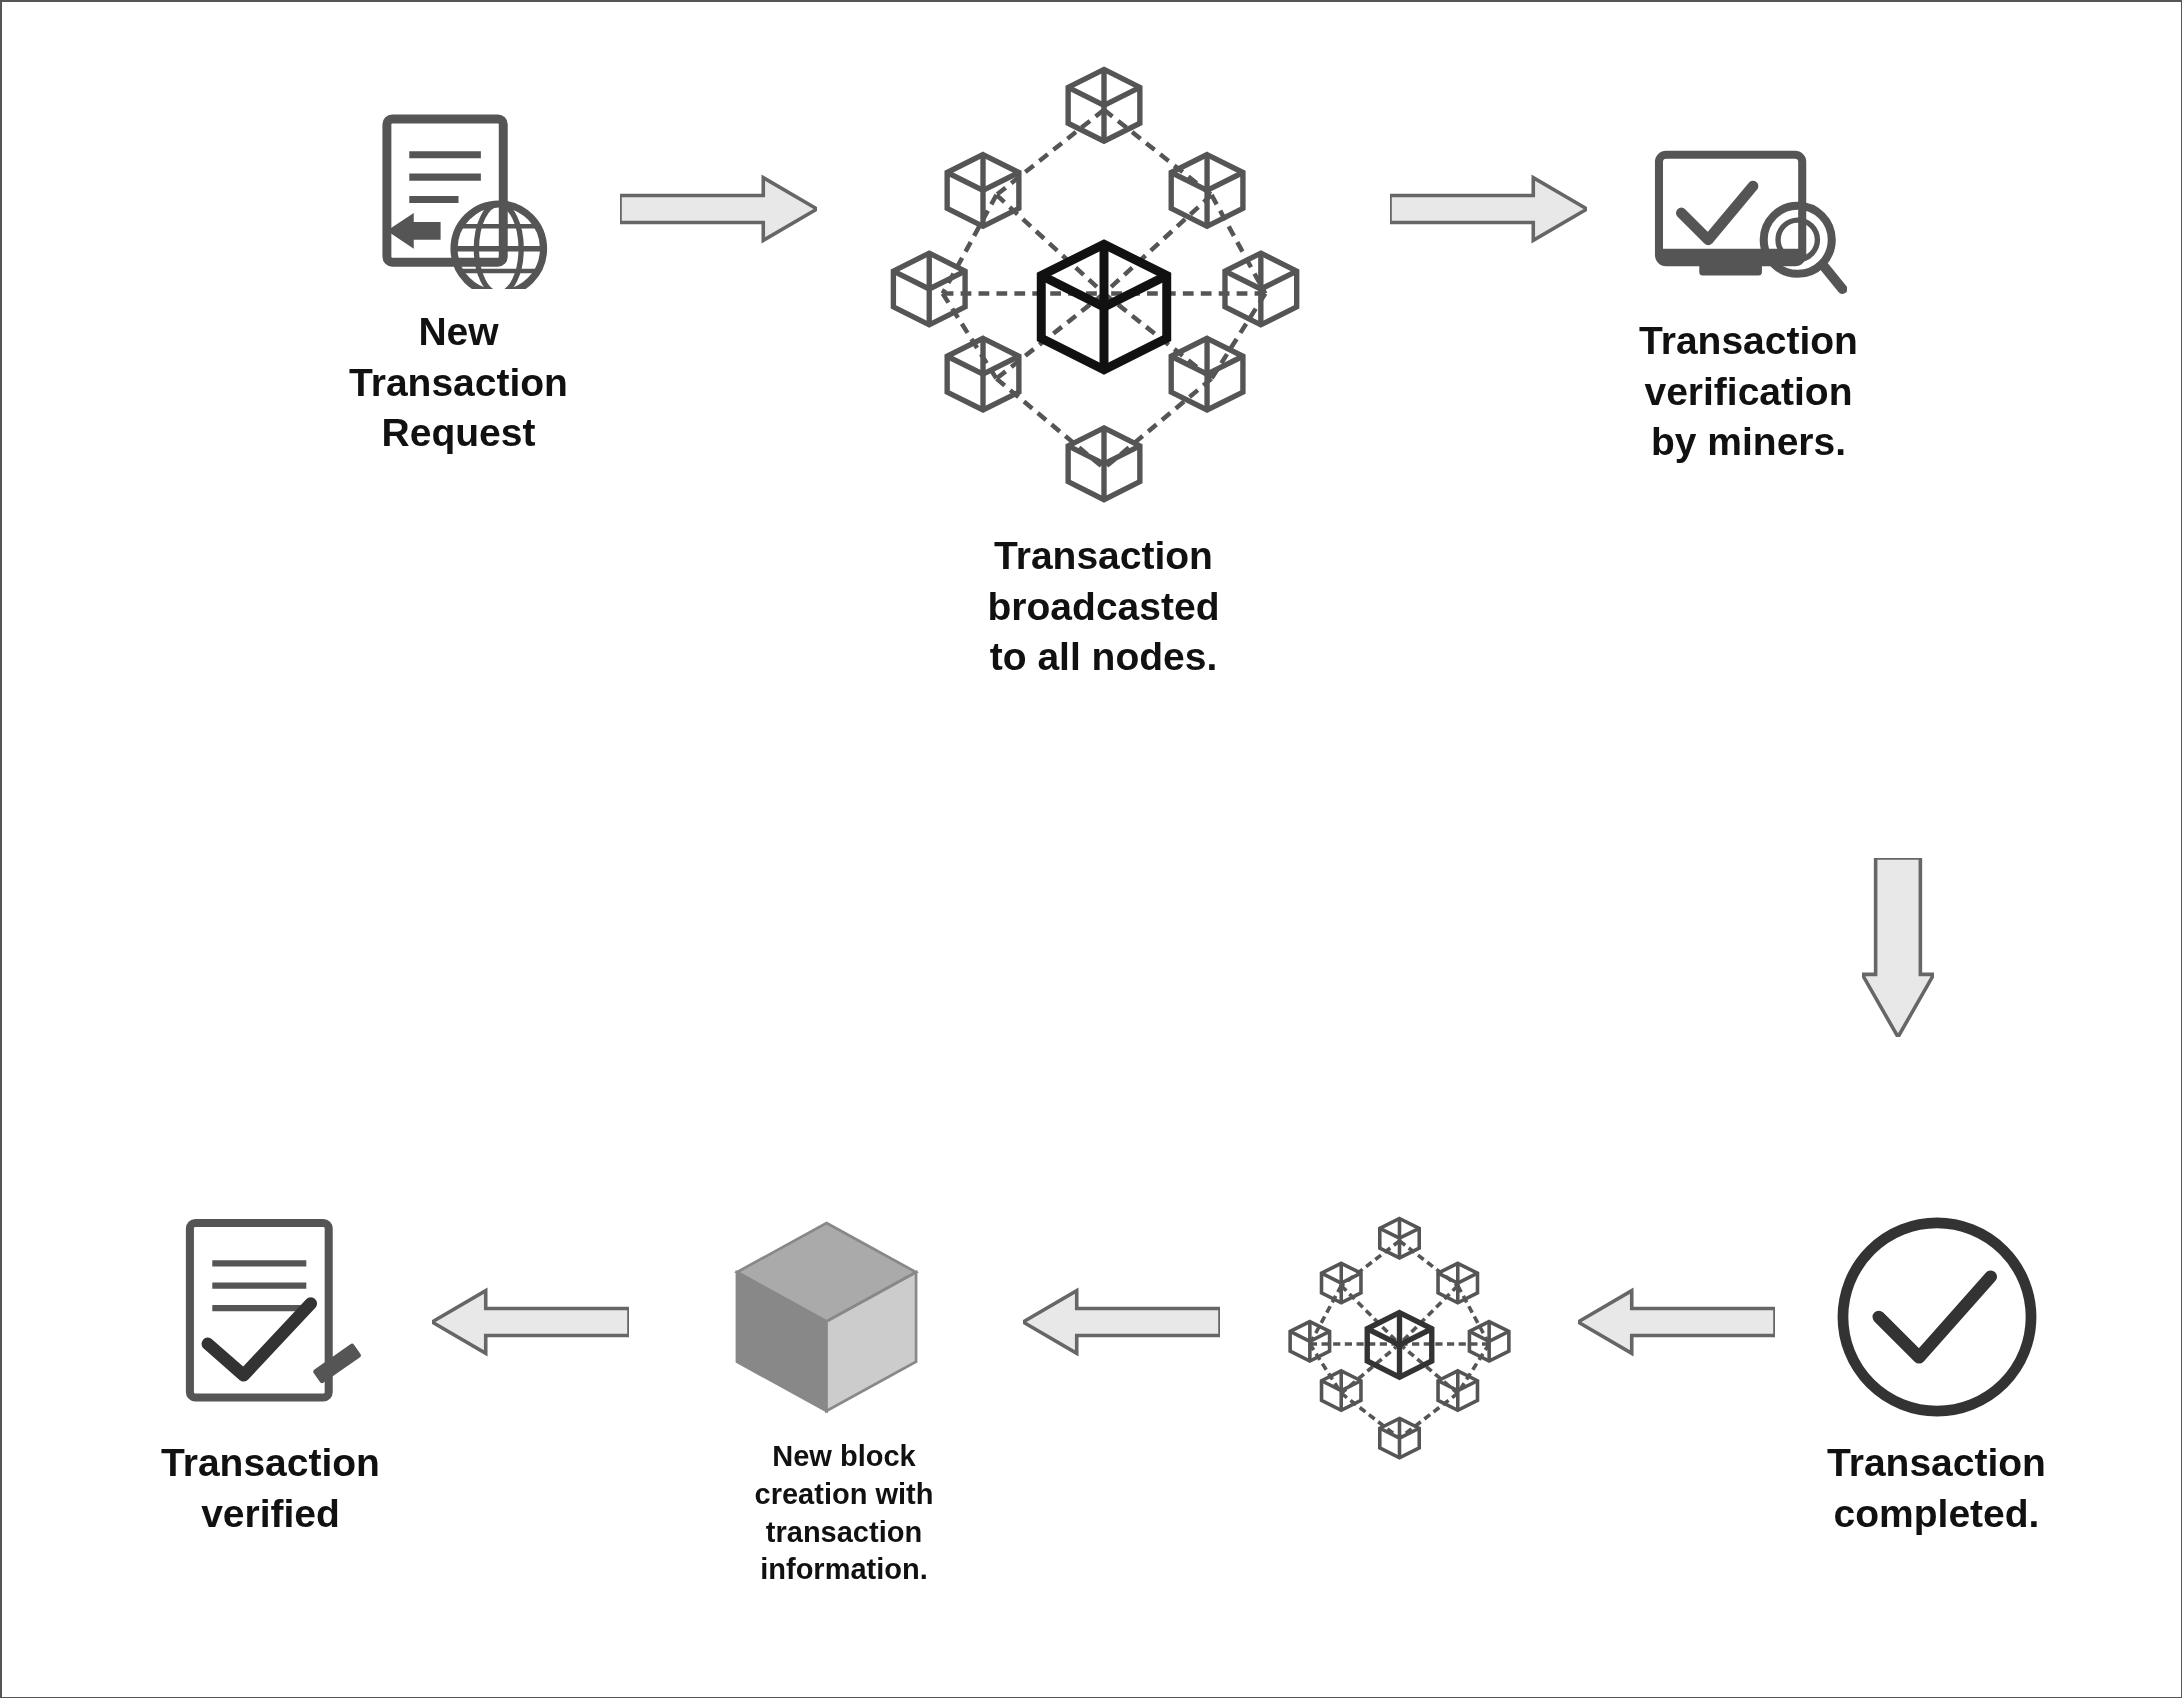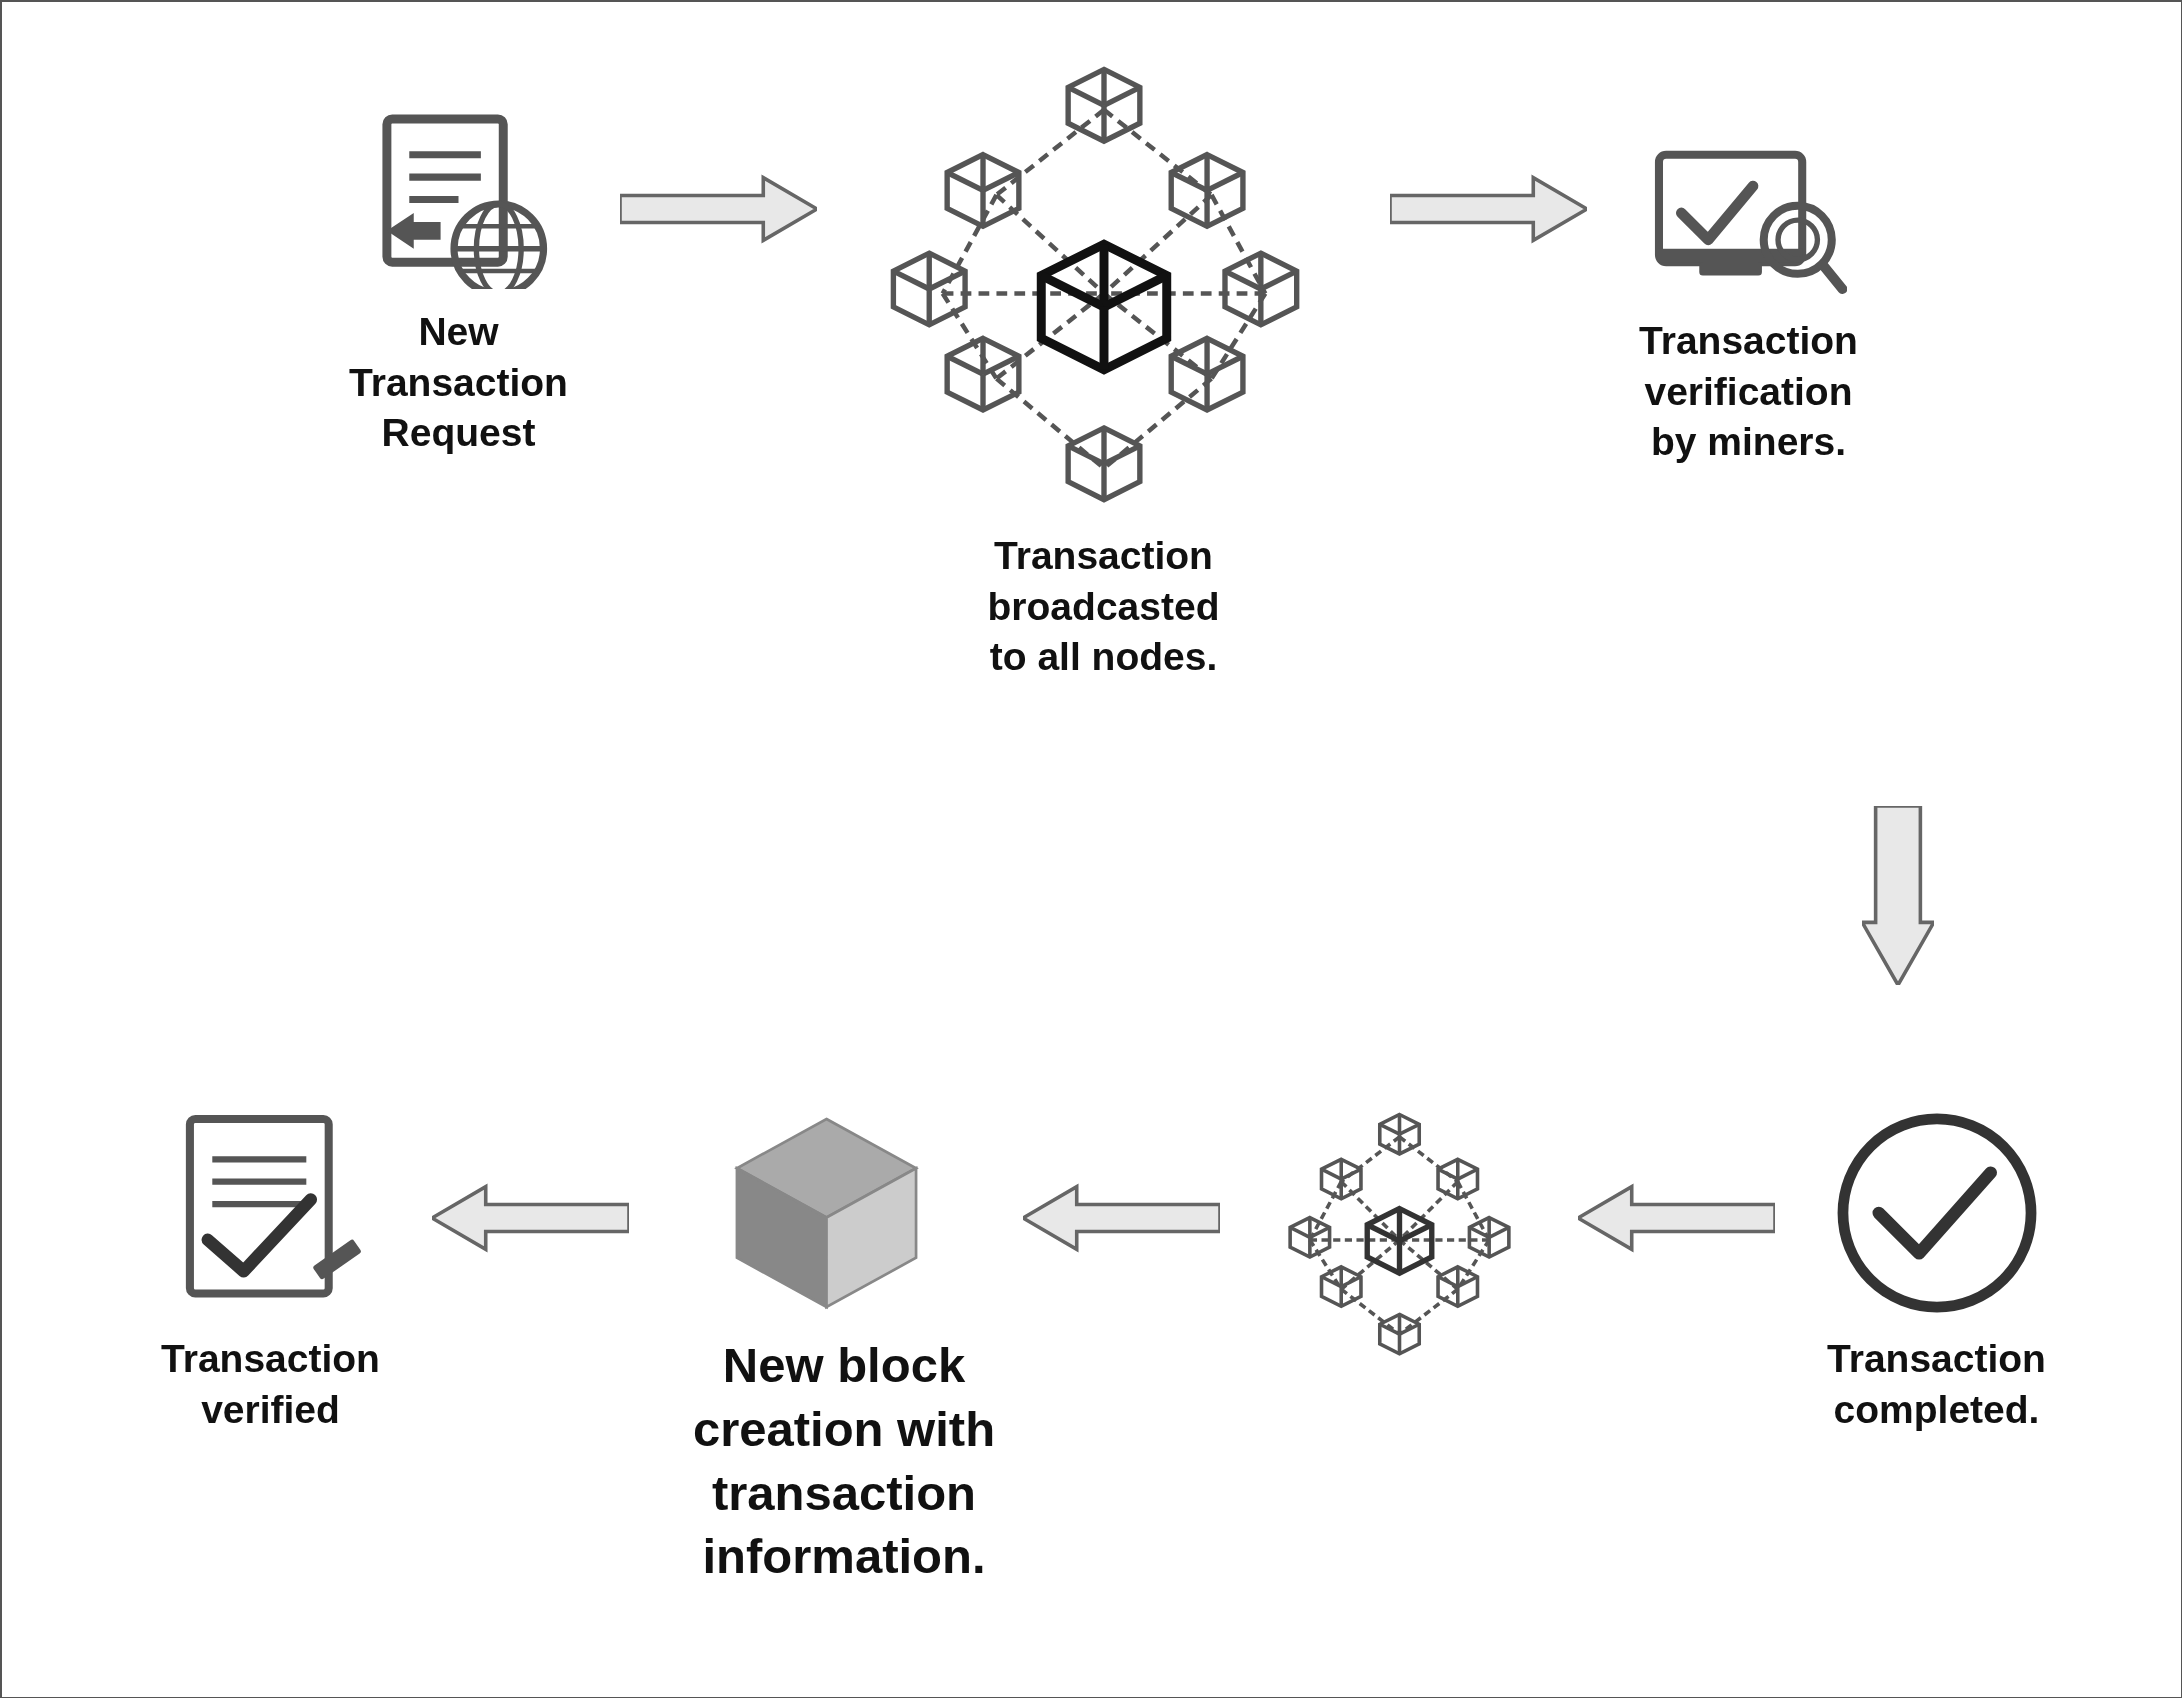--- a/index.html
+++ b/index.html
@@ -360,21 +360,21 @@
       <div class="col-step" style="width:340px;">
 
         <svg width="215" height="206" viewBox="0 0 240 230">
 
           <polygon points="120,10 220,65 120,120 20,65" fill="#aaa" stroke="#888" stroke-width="3"></polygon>
 
           <polygon points="20,65 120,120 120,220 20,165" fill="#888" stroke="#888" stroke-width="3"></polygon>
 
           <polygon points="220,65 120,120 120,220 220,165" fill="#ccc" stroke="#888" stroke-width="3"></polygon>
         </svg>
-        <div class="step-label" style="font-size:49px;margin-left:36px;">
+        <div class="step-label" style="font-size:29px;margin-left:36px;">
           New block<br>creation with<br>transaction<br>information.
         </div>
       </div>
 
       <div style="margin: 0 27px; margin-top: 72px;">
         <svg width="197" height="72" viewBox="0 0 220 80">
           <polygon points="220,25 60,25 60,5 0,40 60,75 60,55 220,55" fill="#e8e8e8" stroke="#666" stroke-width="4"></polygon>
         </svg>
       </div>
 

